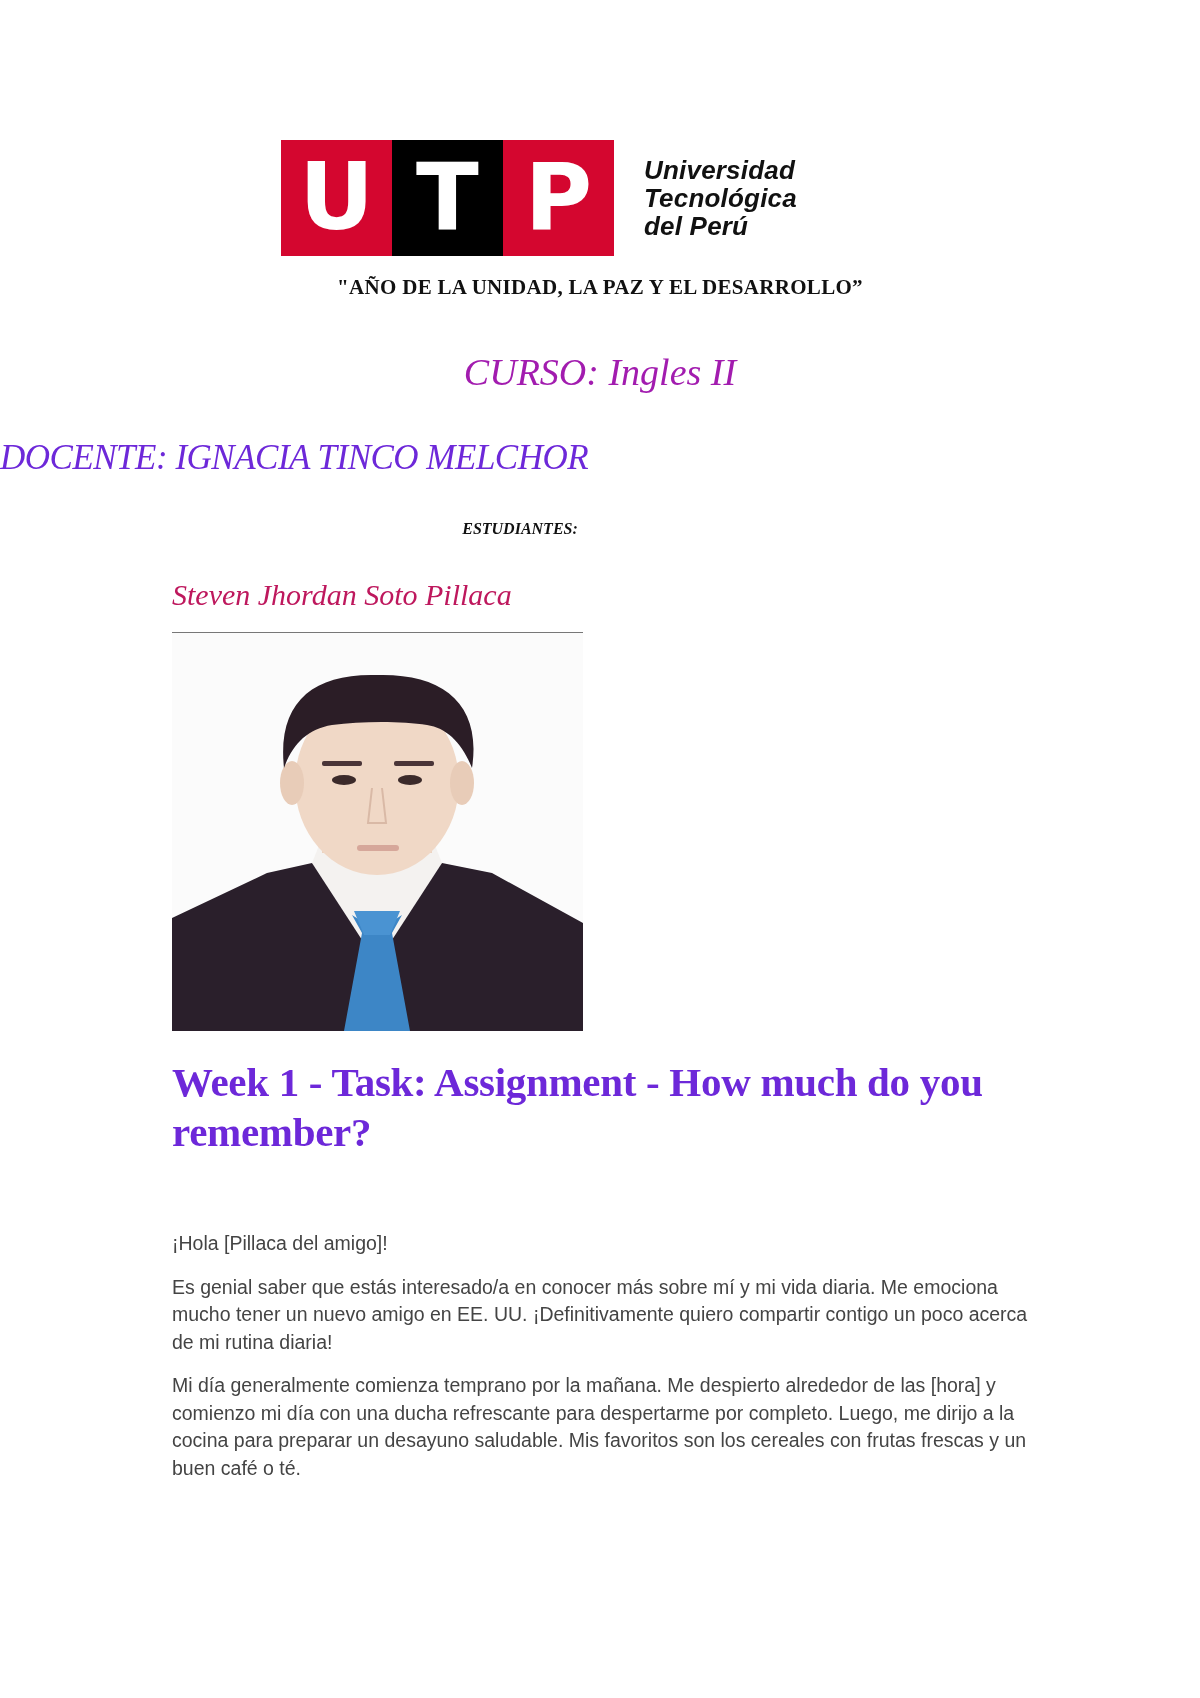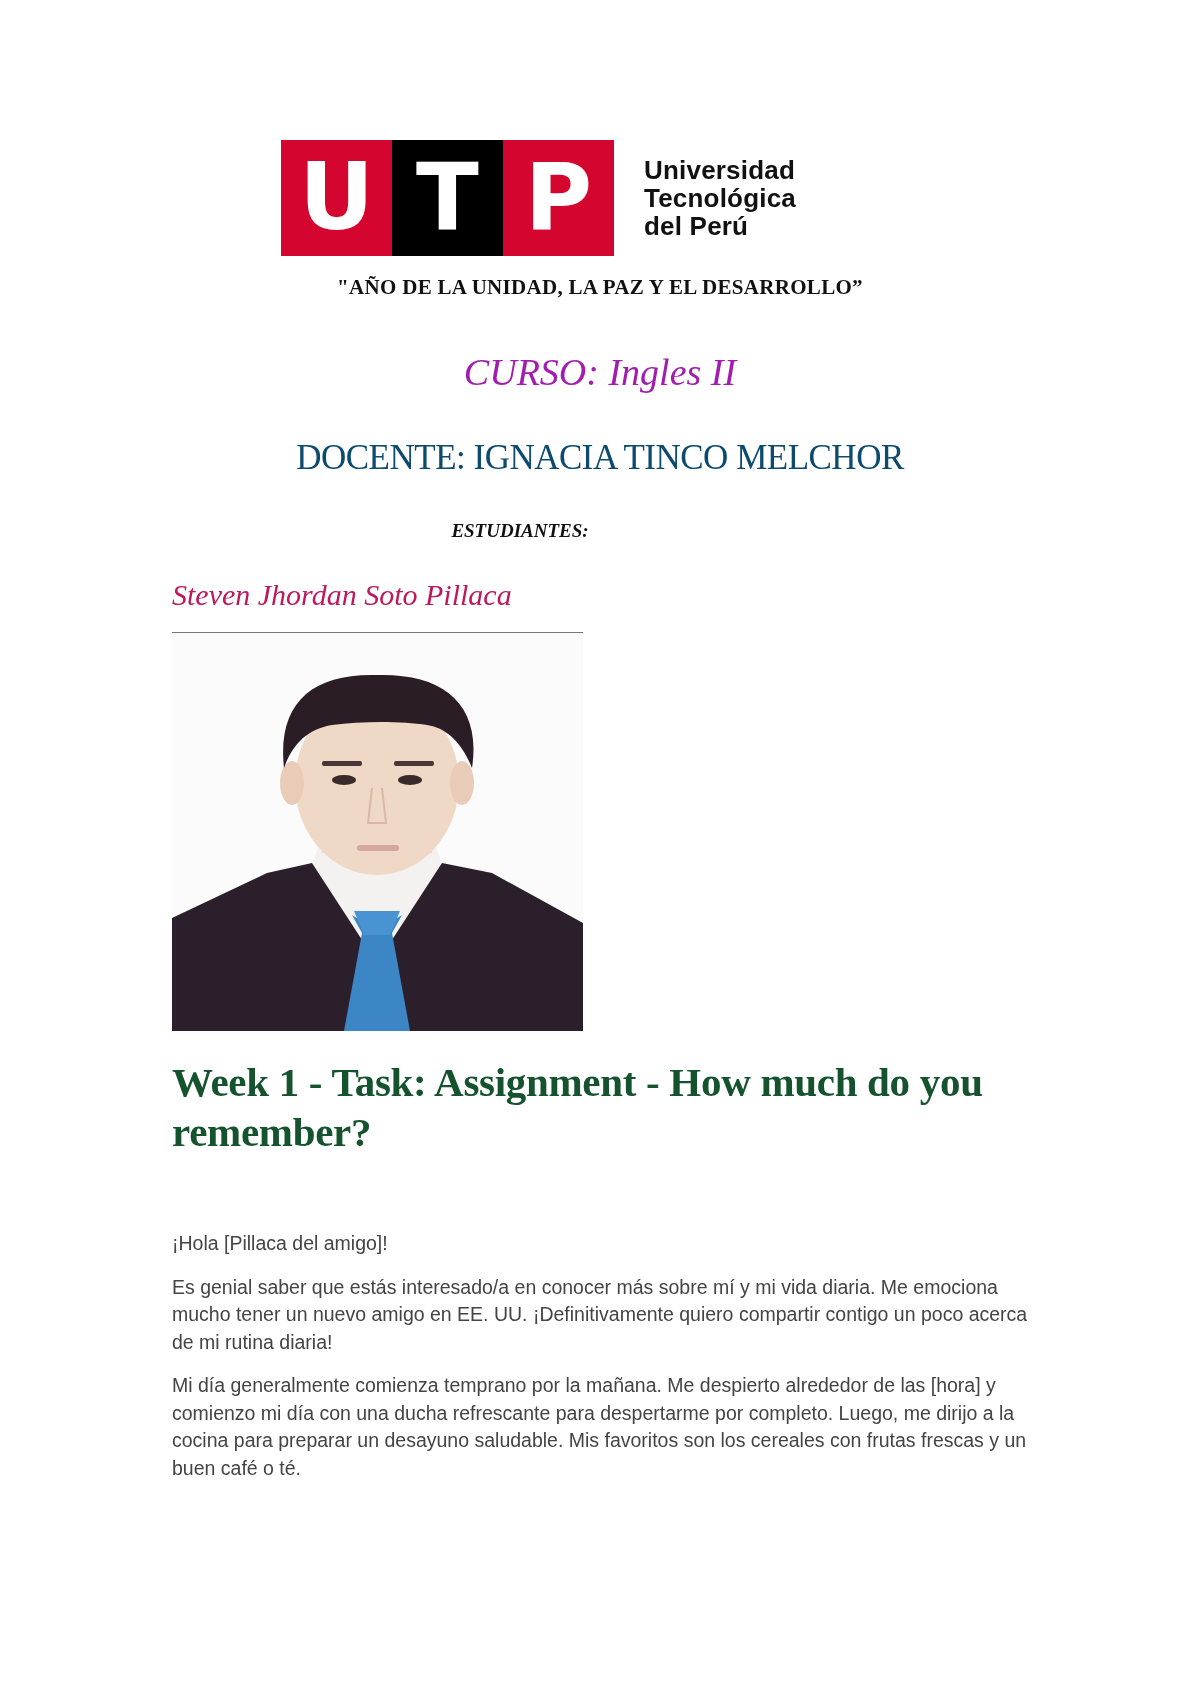--- a/index.html
+++ b/index.html
@@ -7,44 +7,44 @@
     .page { position: absolute; left: 0; top: 0; width: 1200px; height: 1698px; background: #fff; }
 
     
     .logo { position: absolute; left: 281px; top: 140px; height: 116px; display: flex; align-items: center; }
     .logo-block { width: 111px; height: 116px; display: flex; align-items: center; justify-content: center;
       color: #fff; font-family: "DejaVu Sans", sans-serif; font-weight: bold; font-size: 92px; line-height: 1; }
     .logo-red { background: #d4062f; }
     .logo-black { background: #000; }
     .logo-text { margin-left: 30px; font-family: "Liberation Sans", sans-serif; font-weight: bold;
       font-size: 26px; line-height: 28px; color: #111; letter-spacing: 0.2px; }
-    .logo-text div { white-space: nowrap; }
+    .logo-text div { white-space: nowrap; font-style: italic; }
 
     .motto { position: absolute; left: 0; width: 1200px; top: 275px; text-align: center;
       font-family: "Liberation Serif", serif; font-weight: bold; font-size: 21px; color: #111; letter-spacing: 0.3px; }
 
     .curso { position: absolute; left: 0; width: 1200px; top: 350px; text-align: center;
       font-family: "Liberation Serif", serif; font-style: italic; font-size: 38px; color: #a21caf; }
 
-    .docente { position: absolute; left: 0; width: 1200px; top: 438px; text-align: center;
-      font-family: "Liberation Serif", serif; font-size: 35px; color: #0c4a6e; letter-spacing: -0.5px; }
+    .docente { position: absolute; left: 0; width: 1200px; top: 438px; text-align: left;
+      font-family: "Liberation Serif", serif; font-style: italic; font-size: 35px; color: #6d28d9; letter-spacing: -0.5px; }
 
     .estudiantes-label { position: absolute; left: 0; width: 1040px; top: 520px; text-align: center;
-      font-family: "Liberation Serif", serif; font-style: italic; font-weight: bold; font-size: 19px; color: #111; }
+      font-family: "Liberation Serif", serif; font-style: italic; font-weight: bold; font-size: 16px; color: #111; }
 
     .student-name { position: absolute; left: 172px; top: 578px;
       font-family: "Liberation Serif", serif; font-style: italic; font-size: 30px; color: #be185d; }
 
     
     .photo { position: absolute; left: 172px; top: 633px; width: 411px; height: 398px; background: #fdfdfd; overflow: hidden; }
     .photo-topline { position: absolute; left: 172px; top: 632px; width: 411px; height: 2px; background: #777; }
     .photo svg { display: block; }
 
     .heading { position: absolute; left: 172px; top: 1057px; width: 880px;
-      font-family: "Liberation Serif", serif; font-weight: bold; font-size: 41px; line-height: 50px; color: #14532d; letter-spacing: -0.3px; }
+      font-family: "Liberation Serif", serif; font-weight: bold; font-size: 41px; line-height: 50px; color: #6d28d9; letter-spacing: -0.3px; }
 
     .body { position: absolute; left: 172px; top: 1230px; width: 880px;
       font-family: "Liberation Sans", sans-serif; font-size: 19.5px; line-height: 27.5px; color: #444; }
     .body p { margin: 0 0 16px 0; }
   </style>
 </head>
 <body>
 
 <div class="page">
 

